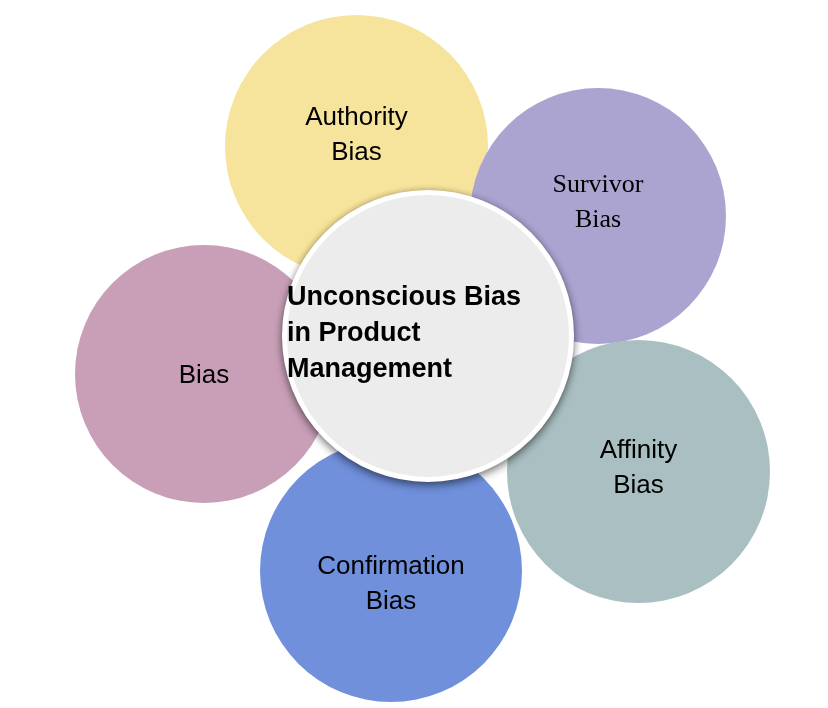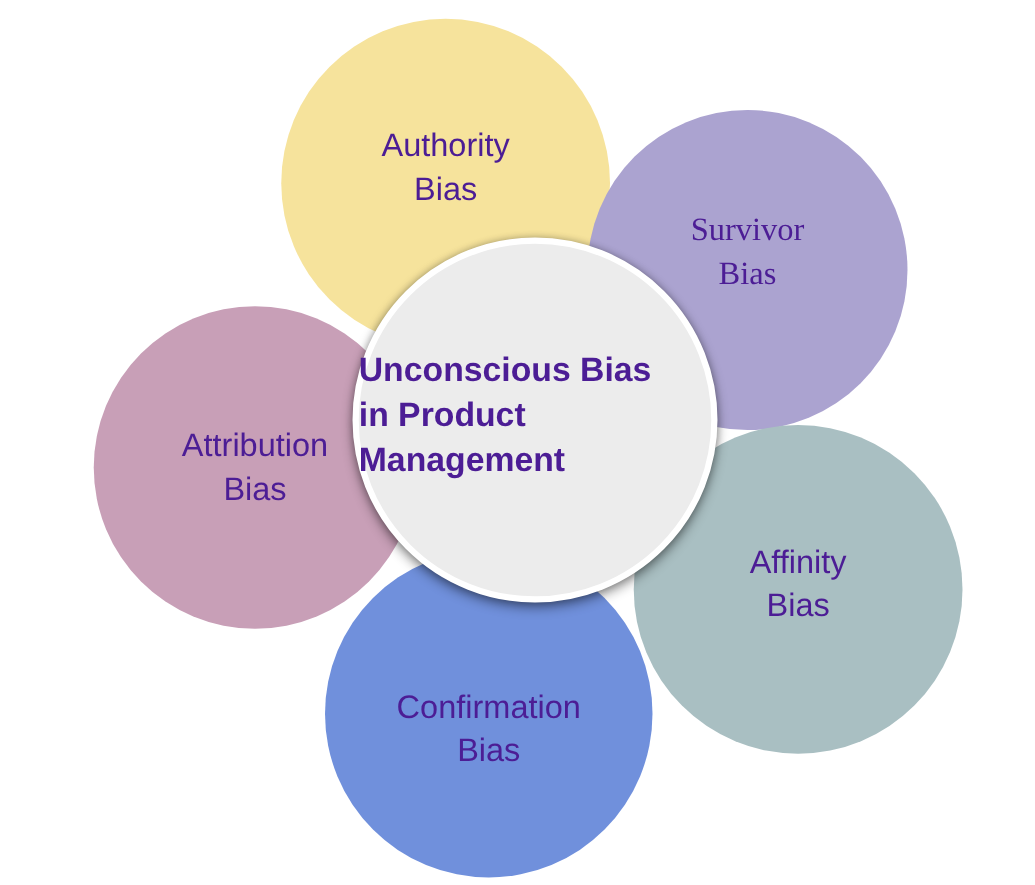--- a/index.html
+++ b/index.html
@@ -7,21 +7,21 @@
     padding: 0;
     background: #ffffff;
   }
   .canvas {
     position: relative;
     width: 828px;
     height: 708px;
     background: #ffffff;
     overflow: hidden;
     font-family: "Liberation Sans", sans-serif;
-    color: #4c1d95;
+    color: #000000;
   }
   .bubble {
     position: absolute;
     border-radius: 50%;
     display: flex;
     align-items: center;
     justify-content: center;
     z-index: 1;
   }
   .bubble .label {
@@ -89,21 +89,20 @@
 
   <div class="bubble survivor" style="background-color: rgb(171, 163, 208);">
     <div class="label">
       <span>Survivor</span>
       <span>Bias</span>
     </div>
   </div>
 
   <div class="bubble attribution" style="background-color: rgb(200, 159, 183);">
     <div class="label">
-      <span>Attribution</span>
       <span>Bias</span>
     </div>
   </div>
 
   <div class="bubble confirmation" style="background-color: rgb(112, 144, 220);">
     <div class="label">
       <span>Confirmation</span>
       <span>Bias</span>
     </div>
   </div>

